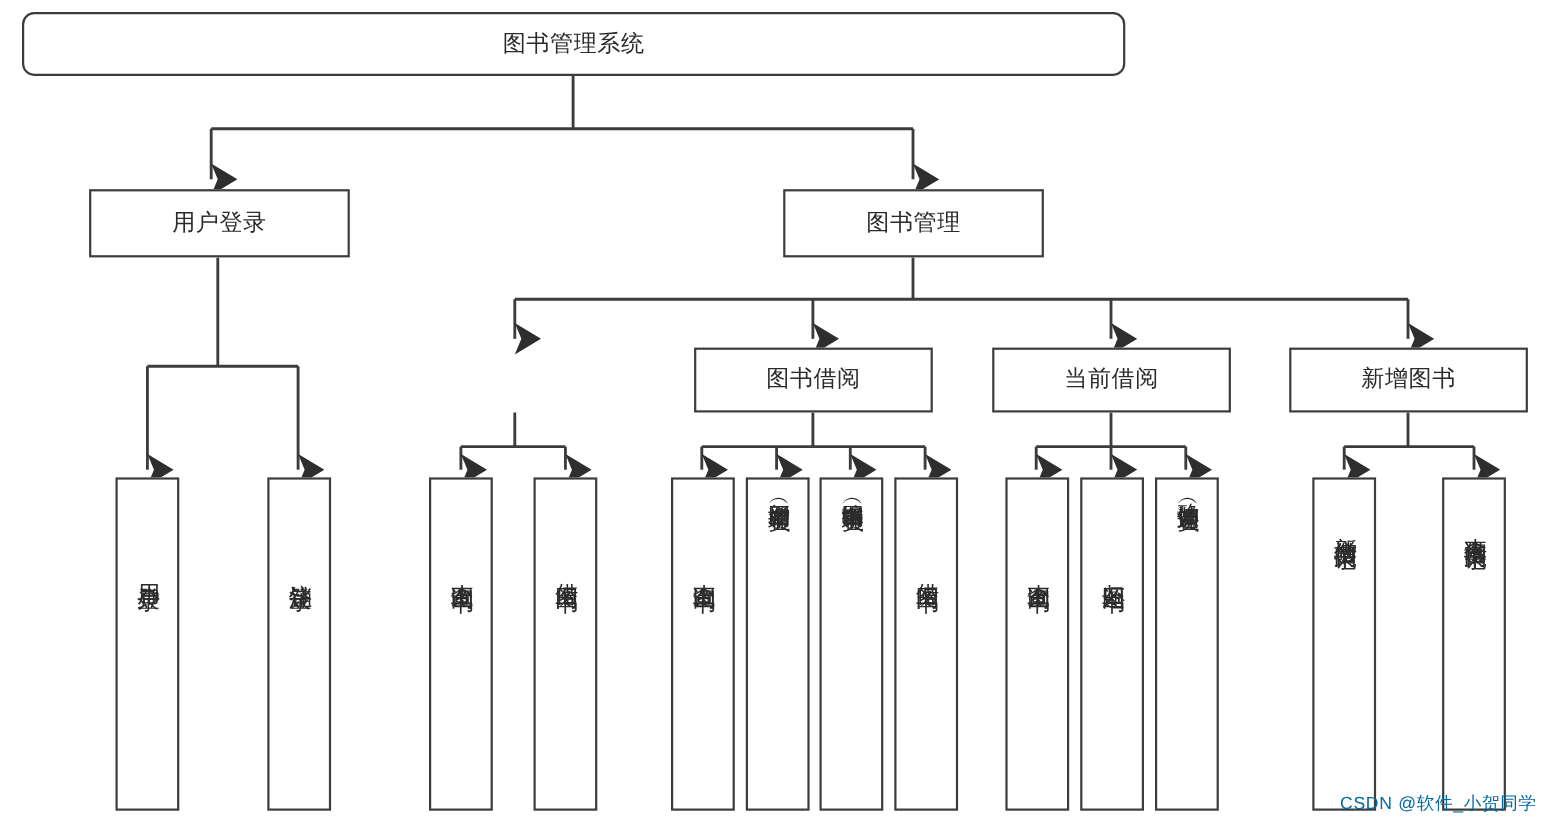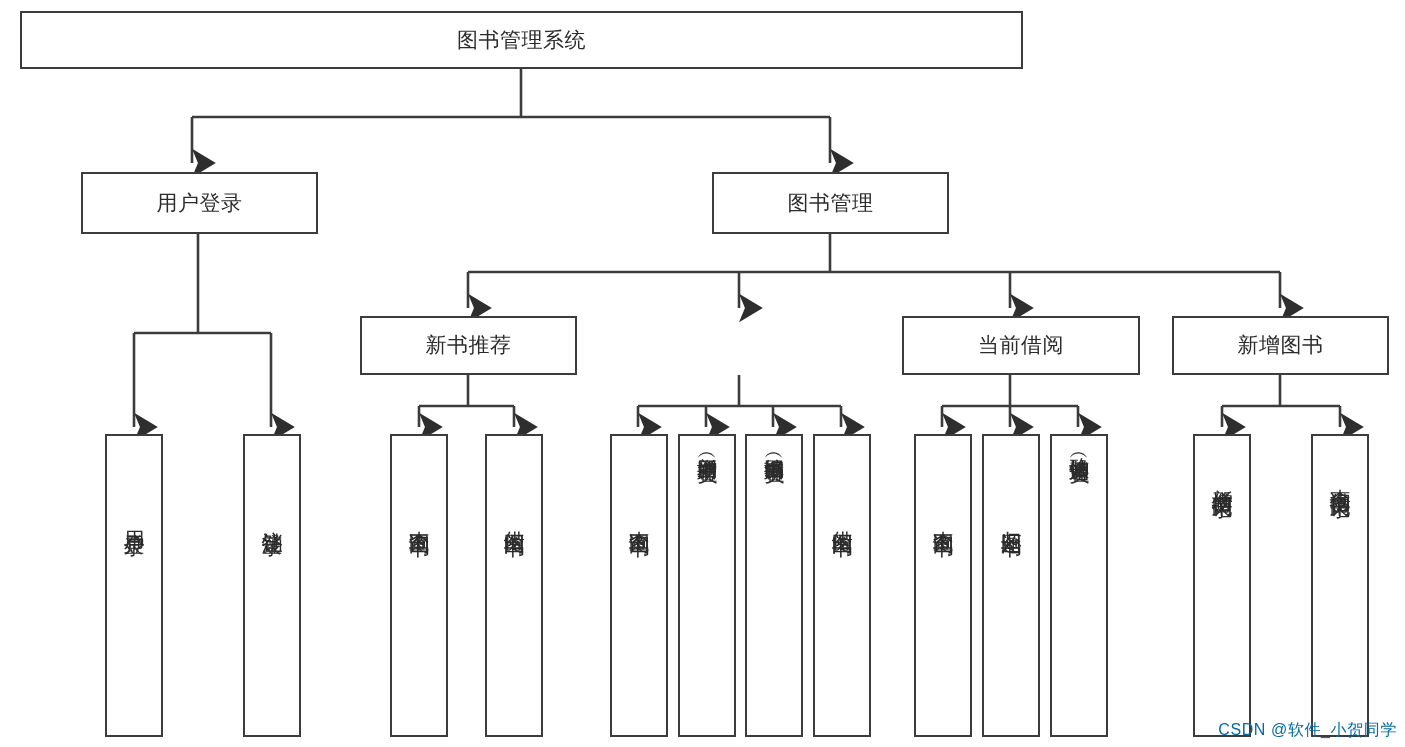--- a/index.html
+++ b/index.html
@@ -125,35 +125,35 @@
       <path d="M 1010 406 L 1010 427" marker-end="url(#arrow)"></path>
       <path d="M 1078 406 L 1078 427" marker-end="url(#arrow)"></path>
 
       <path d="M 1280 375 L 1280 406"></path>
       <path d="M 1222 406 L 1340 406"></path>
       <path d="M 1222 406 L 1222 427" marker-end="url(#arrow)"></path>
       <path d="M 1340 406 L 1340 427" marker-end="url(#arrow)"></path>
     </g>
   </svg>
 
-  <div class="node horiz" style="left:20px; top:11px; width:1003px; height:58px;">
+  <div class="node horiz" style="left:20px; top:11px; width:1003px; height:58px;border-radius:11px;">
     <span class="label">图书管理系统</span>
   </div>
 
   <div class="node horiz" style="left:81px; top:172px; width:237px; height:62px;">
     <span class="label">用户登录</span>
   </div>
   <div class="node horiz" style="left:712px; top:172px; width:237px; height:62px;">
     <span class="label">图书管理</span>
   </div>
 
-  <div class="node horiz" style="left:360px; top:316px; width:217px; height:59px;">
-    <span class="label">新书推荐</span>
-  </div>
-  <div class="node horiz" style="left:902px; top:316px; width:238px; height:59px;">
+  <div class="node horiz" style="left:631px; top:316px; width:217px; height:59px;">
+    <span class="label">图书借阅</span>
+  </div>
+  <div class="node horiz" style="left:902px; top:316px; width:217px; height:59px;">
     <span class="label">当前借阅</span>
   </div>
   <div class="node horiz" style="left:1172px; top:316px; width:217px; height:59px;">
     <span class="label">新增图书</span>
   </div>
 
   <div class="node vert" style="left:105px; top:434px; width:58px; height:303px; padding-top:78px;">
     <span class="label">用户登录</span>
   </div>
   <div class="node vert" style="left:243px; top:434px; width:58px; height:303px; padding-top:78px;">

